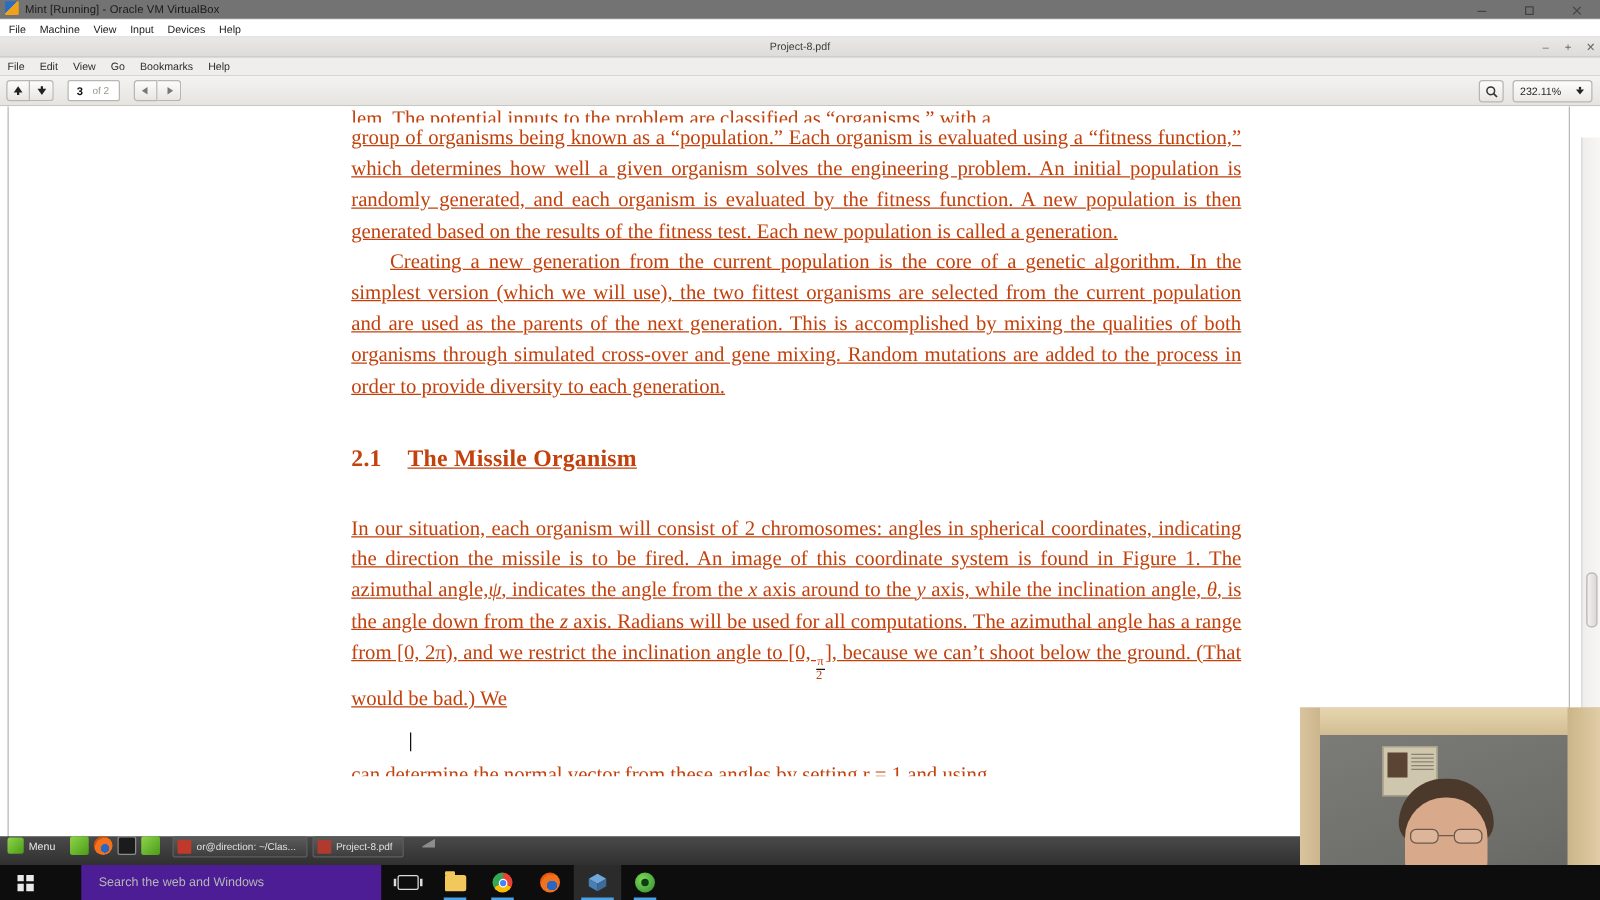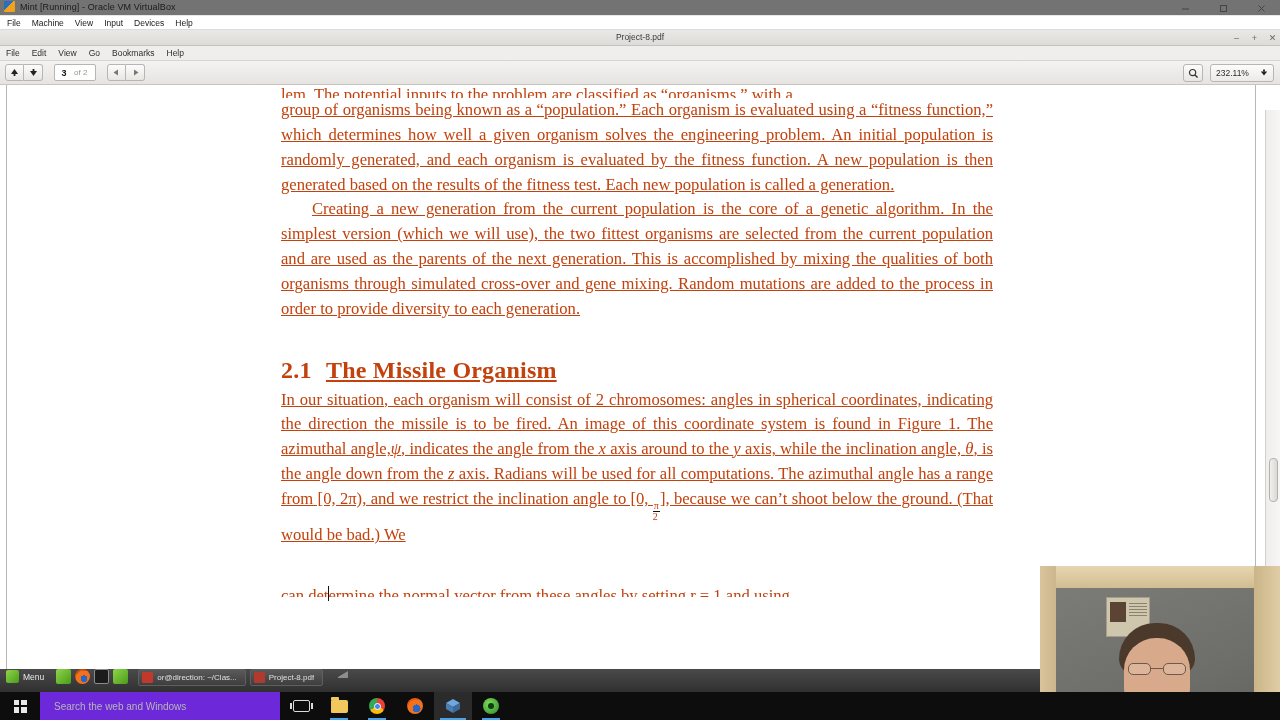--- a/index.html
+++ b/index.html
@@ -71,22 +71,22 @@
   #pdf-view { position:relative; height:585px; background:#ffffff; overflow:hidden; }
   #pdf-page { position:absolute; left:6px; top:0; width:1250px; height:585px; background:#fff;
       border-left:1px solid #b8b8b8; border-right:1px solid #b8b8b8; }
   #pdf-text { position:absolute; left:274px; top:-2px; width:712px;
       font-family:"Liberation Serif", serif; color:#c2410c;text-decoration:underline; }
   #pdf-text p { font-size:16.6px; line-height:24.85px; text-align:justify; text-align-last:left;
       margin:0; }
   .clipped-top { overflow:hidden; height:15px; }
   .clipped-top p { margin-top:-9px; }
   p.para2 { margin-top:24px; text-indent:31px; }
-  h2#section-heading { font-family:"Liberation Serif", serif; font-size:24px; font-weight:bold;
-      margin-top:35px; margin-bottom:4px; letter-spacing:.2px; }
+  h2#section-heading { font-family:"Liberation Serif", serif; font-size:19px; font-weight:bold;
+      margin-top:35px; margin-bottom:32px; letter-spacing:.2px; }
   h2#section-heading .secnum { display:inline-block; width:45px; }
   .clipped-bot { overflow:hidden; height:13px;margin-top:36px; }
   .clipped-bot p { margin-top:-2px; }
   .mathit { font-style:italic; font-family:"Liberation Serif", serif; }
   .frac { display:inline-flex; flex-direction:column; vertical-align:-5px;
       font-size:10px; line-height:1.05; text-align:center; }
   .frac .num { border-bottom:1px solid #111; padding:0 1px; }
   #text-cursor { position:absolute; left:321px; top:501px; width:1px; height:15px; background:#111; }
 
   
@@ -139,22 +139,22 @@
   .cam-lens.l { left:1px; } .cam-lens.r { right:1px; }
   .cam-bridge { position:absolute; left:24px; top:5px; width:12px; height:1.4px; background:#6d5a4a; }
 
   
   #win-taskbar { position:absolute; left:0; bottom:0; width:1280px; height:28px;
       background:#0d0d0d; display:flex; align-items:center; z-index:50; }
   #start-button { width:40px; height:28px; display:flex; align-items:center; justify-content:center; }
   .win-logo { width:13px; height:13px; display:grid; grid-template-columns:1fr 1fr;
       grid-template-rows:1fr 1fr; gap:1.6px; }
   .win-logo i { background:#e9e9e9; display:block; }
-  #search-field { flex:none; width:240px; height:28px; background:#6d28d9; display:flex;
-      align-items:center; padding-left:14px; }
+  #search-field { flex:none; width:240px; height:28px; background:#4c1d95; display:flex;
+      align-items:center; padding-left:14px;margin-left:25px; }
   #search-placeholder { font-size:10px; color:#b6b6b6; }
   #win-icons { display:flex; align-items:center; margin-left:2px; }
   .win-task { width:38px; height:28px; display:flex; align-items:center; justify-content:center;
       position:relative; }
   .win-task.active { background:#2b2b2b; }
   .win-task.active::after { content:""; position:absolute; left:6px; right:6px; bottom:0;
       height:2px; background:#4aa3e8; }
   .win-task.running::after { content:""; position:absolute; left:10px; right:10px; bottom:0;
       height:2px; background:#4aa3e8; }
   .icon-folder { width:17px; height:13px; background:#f2c85c; border-radius:1px 2px 2px 1px;

